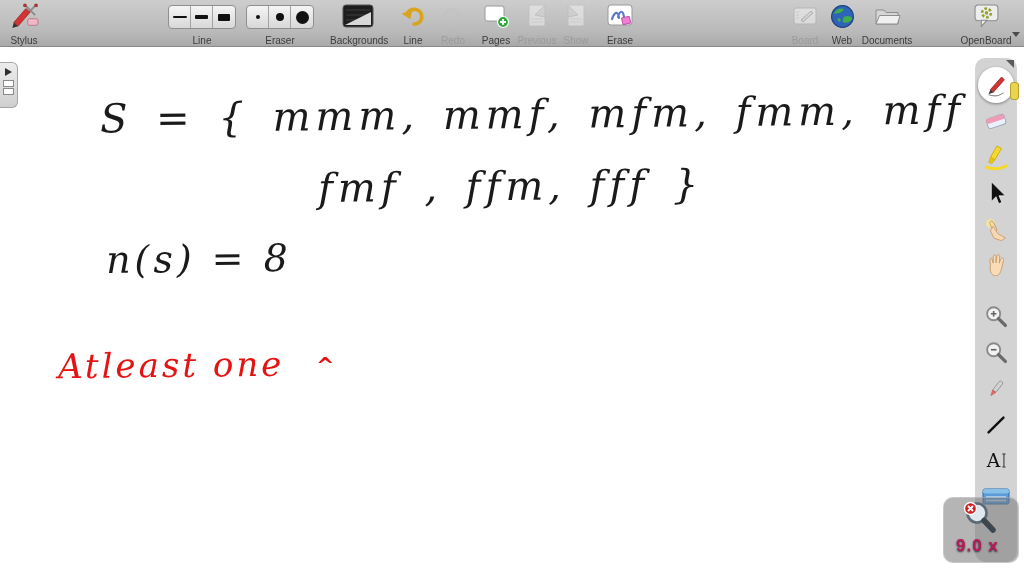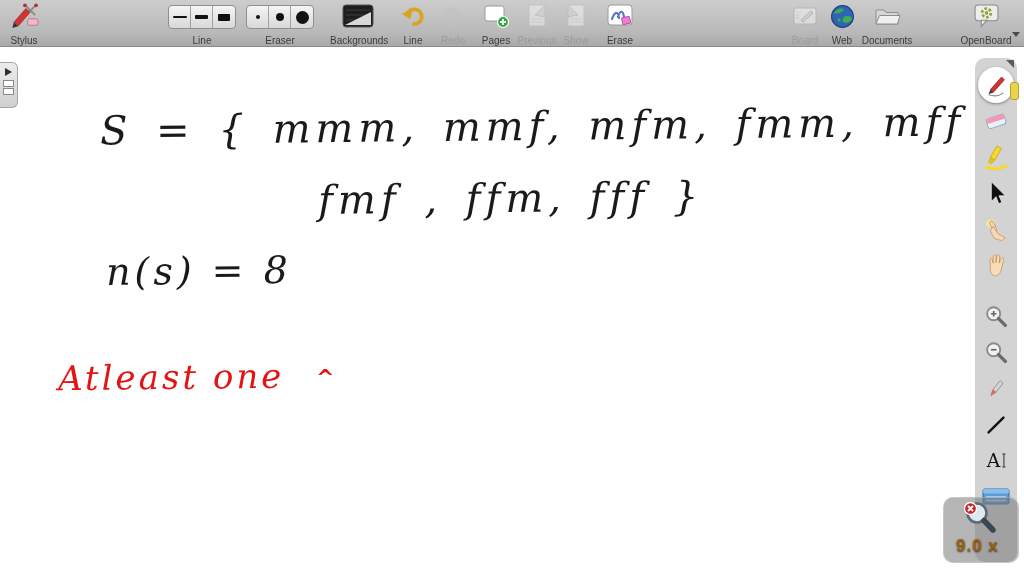--- a/index.html
+++ b/index.html
@@ -19,21 +19,21 @@
     background:linear-gradient(#f5f5f5,#d8d8d8);height:22px;margin:2px auto 0;width:max-content;}
   .cell{width:22px;height:22px;display:flex;align-items:center;justify-content:center;
     border:none;border-right:1px solid #a2a2a2;background:transparent;padding:0;cursor:pointer;}
   .cell:last-child{border-right:none;}
   .swatch{width:13px;height:13px;border:1px solid rgba(0,0,0,.35);display:block;}
   .lbar{display:block;background:#111;border-radius:1px;}
   .edot{display:block;background:#111;border-radius:50%;}
   button{font-family:inherit;}
 
   
-  .canvas{position:absolute;top:59px;left:0;width:1024px;height:509px;background:#ffffff;}
+  .canvas{position:absolute;top:47px;left:0;width:1024px;height:509px;background:#ffffff;}
   .ink{position:absolute;font-family:"DejaVu Serif",serif;font-style:italic;
     white-space:nowrap;transform:rotate(-0.6deg);}
   .ink-mark{position:absolute;font-weight:bold;font-family:"DejaVu Sans",sans-serif;}
 
   
   .left-tab{position:absolute;left:0;top:62px;width:17px;height:44px;
     background:linear-gradient(#ececec,#cfcfcf);border:1px solid #a5a5a5;border-left:none;
     border-radius:0 6px 6px 0;z-index:5;cursor:pointer;}
   .lt-arrow{width:0;height:0;border-left:7px solid #2e2e2e;border-top:4px solid transparent;
     border-bottom:4px solid transparent;margin:5px auto 4px;}
@@ -49,21 +49,21 @@
   .tool.gap{margin-top:16px;}
   .rt-collapse{position:absolute;top:2px;right:3px;width:0;height:0;
     border-top:8px solid #5a5a5a;border-left:8px solid transparent;}
   .rt-colorpill{position:absolute;right:-2px;top:24px;width:7px;height:16px;border-radius:3px;
     background:#e8d44d;border:1px solid #b5a12c;}
 
   
   .zoom-widget{position:absolute;left:943px;top:497px;width:76px;height:66px;border-radius:10px;
     background:rgba(120,120,120,.55);box-shadow:inset 0 0 0 1px rgba(255,255,255,.25);z-index:6;}
   .zw-btn{position:absolute;left:16px;top:1px;background:none;border:none;padding:0;cursor:pointer;}
-  .zw-value{position:absolute;left:13px;bottom:7px;font-size:17px;font-weight:bold;color:#a16207;
+  .zw-value{position:absolute;left:13px;bottom:7px;font-size:17px;font-weight:bold;color:#be185d;
     letter-spacing:1px;text-shadow:0 1px 2px rgba(0,0,0,.75);}
 </style>
 </head>
 <body>
 
 <div class="screen">
 
   <header class="topbar">
 
     <div class="tb-item" style="left:4px;width:40px">

